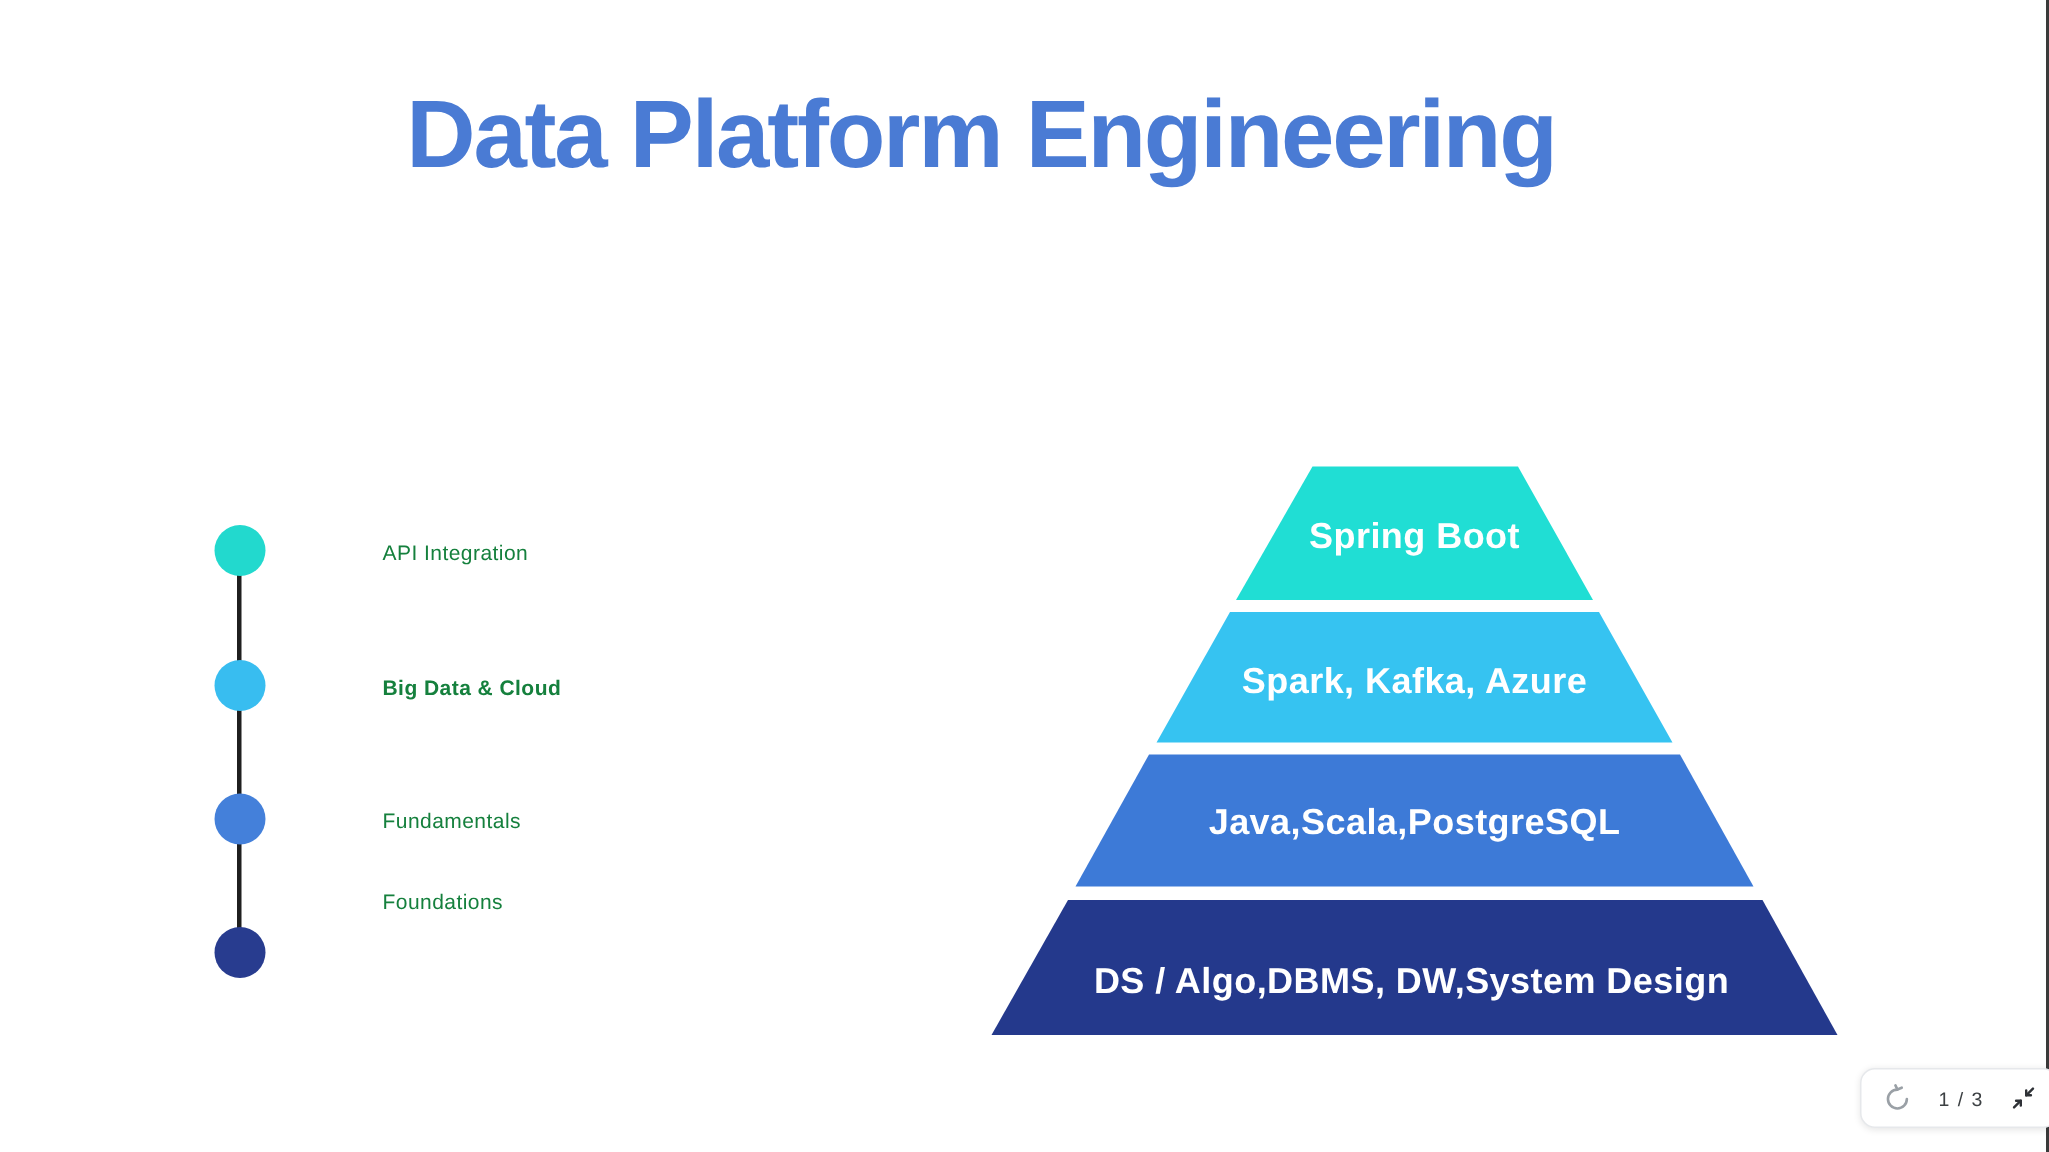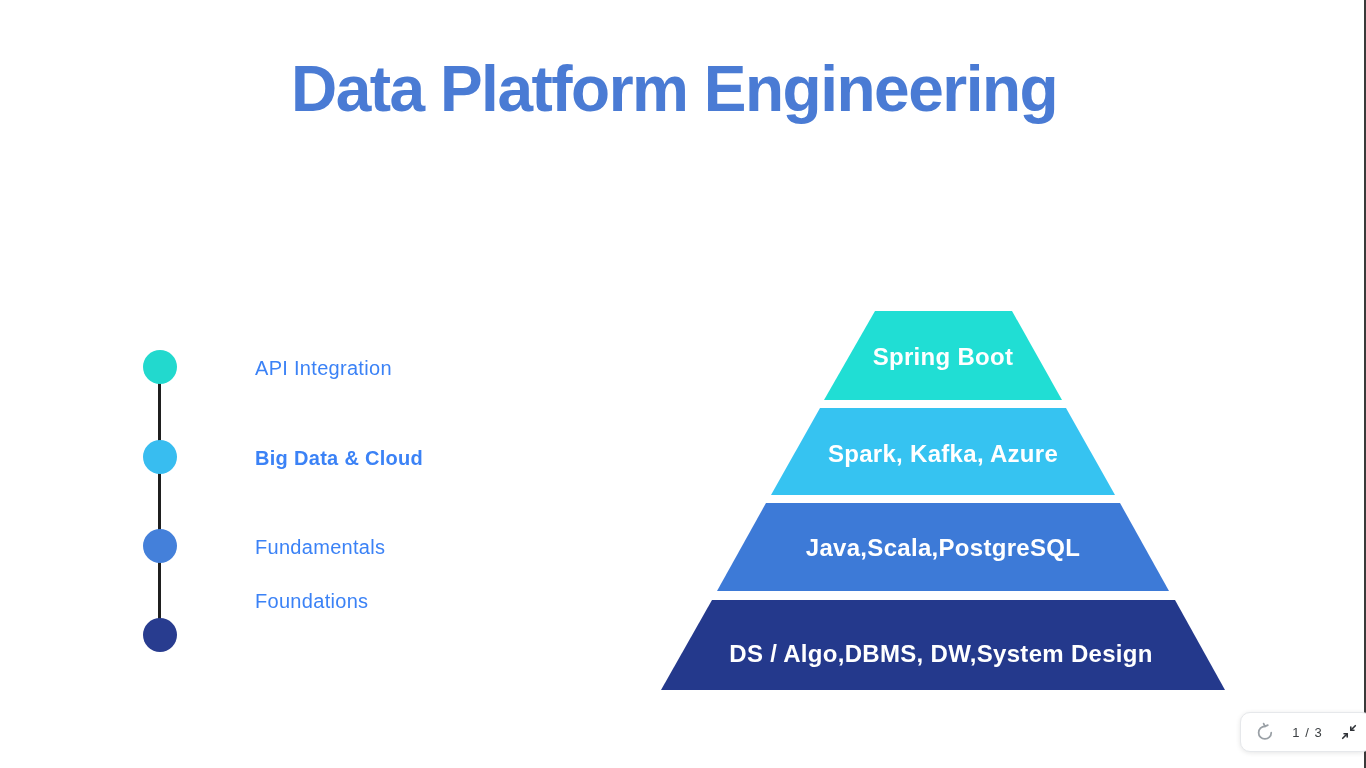--- a/index.html
+++ b/index.html
@@ -18,21 +18,21 @@
     position: absolute;
     top: 0; right: 0;
     width: 2px; height: 768px;
     background: #3a3a3a;
   }
 
   
   .slide-title {
     position: absolute;
     top: 52px;
-    left: 238px;
+    left: 218px;
     width: 872px;
     text-align: center;
     font-size: 64px;
     font-weight: 800;
     letter-spacing: -1.5px;
     color: #4a7bd4;
   }
 
   
   .timeline-line {
@@ -46,23 +46,23 @@
   .timeline-dot {
     position: absolute;
     left: 143px;
     width: 34px;
     height: 34px;
     border-radius: 50%;
   }
   .timeline-label {
     position: absolute;
     left: 255px;
-    font-size: 20px;
+    font-size: 14px;
     font-weight: 400;
-    color: #3b82f6;
+    color: #15803d;
     letter-spacing: 0.3px;
     line-height: 30px;
   }
   .dot-0 { top: 350px; background: #22d9ce; }
   .dot-1 { top: 440px; background: #38bdf0; }
   .dot-2 { top: 529px; background: #4480da; }
   .dot-3 { top: 618px; background: #283c8f; }
   .lbl-0 { top: 353px; }
   .lbl-1 { top: 443px; font-weight: bold; }
   .lbl-2 { top: 532px; text-align: right; }

